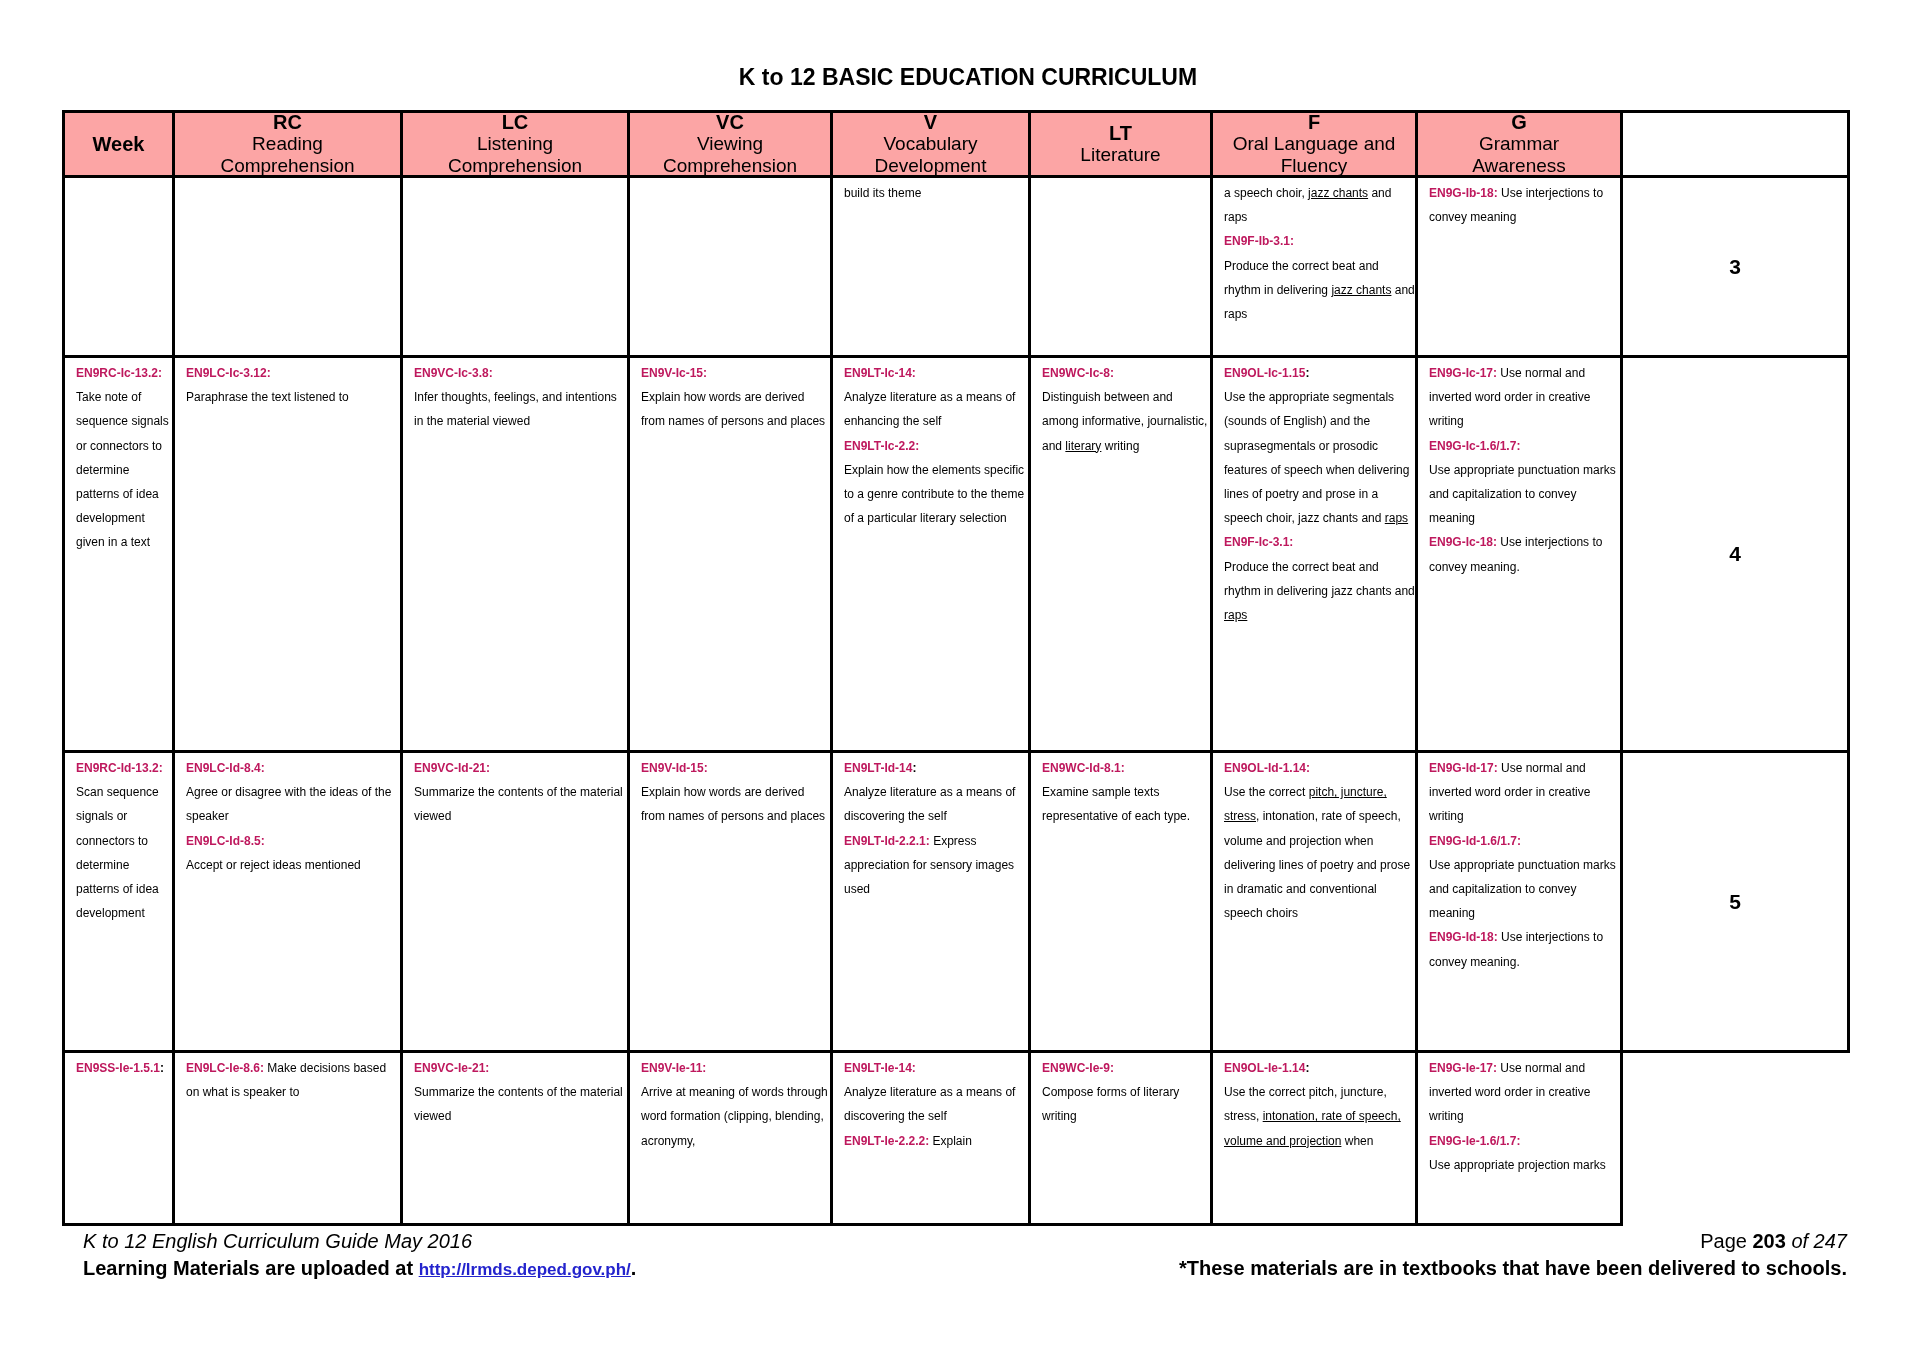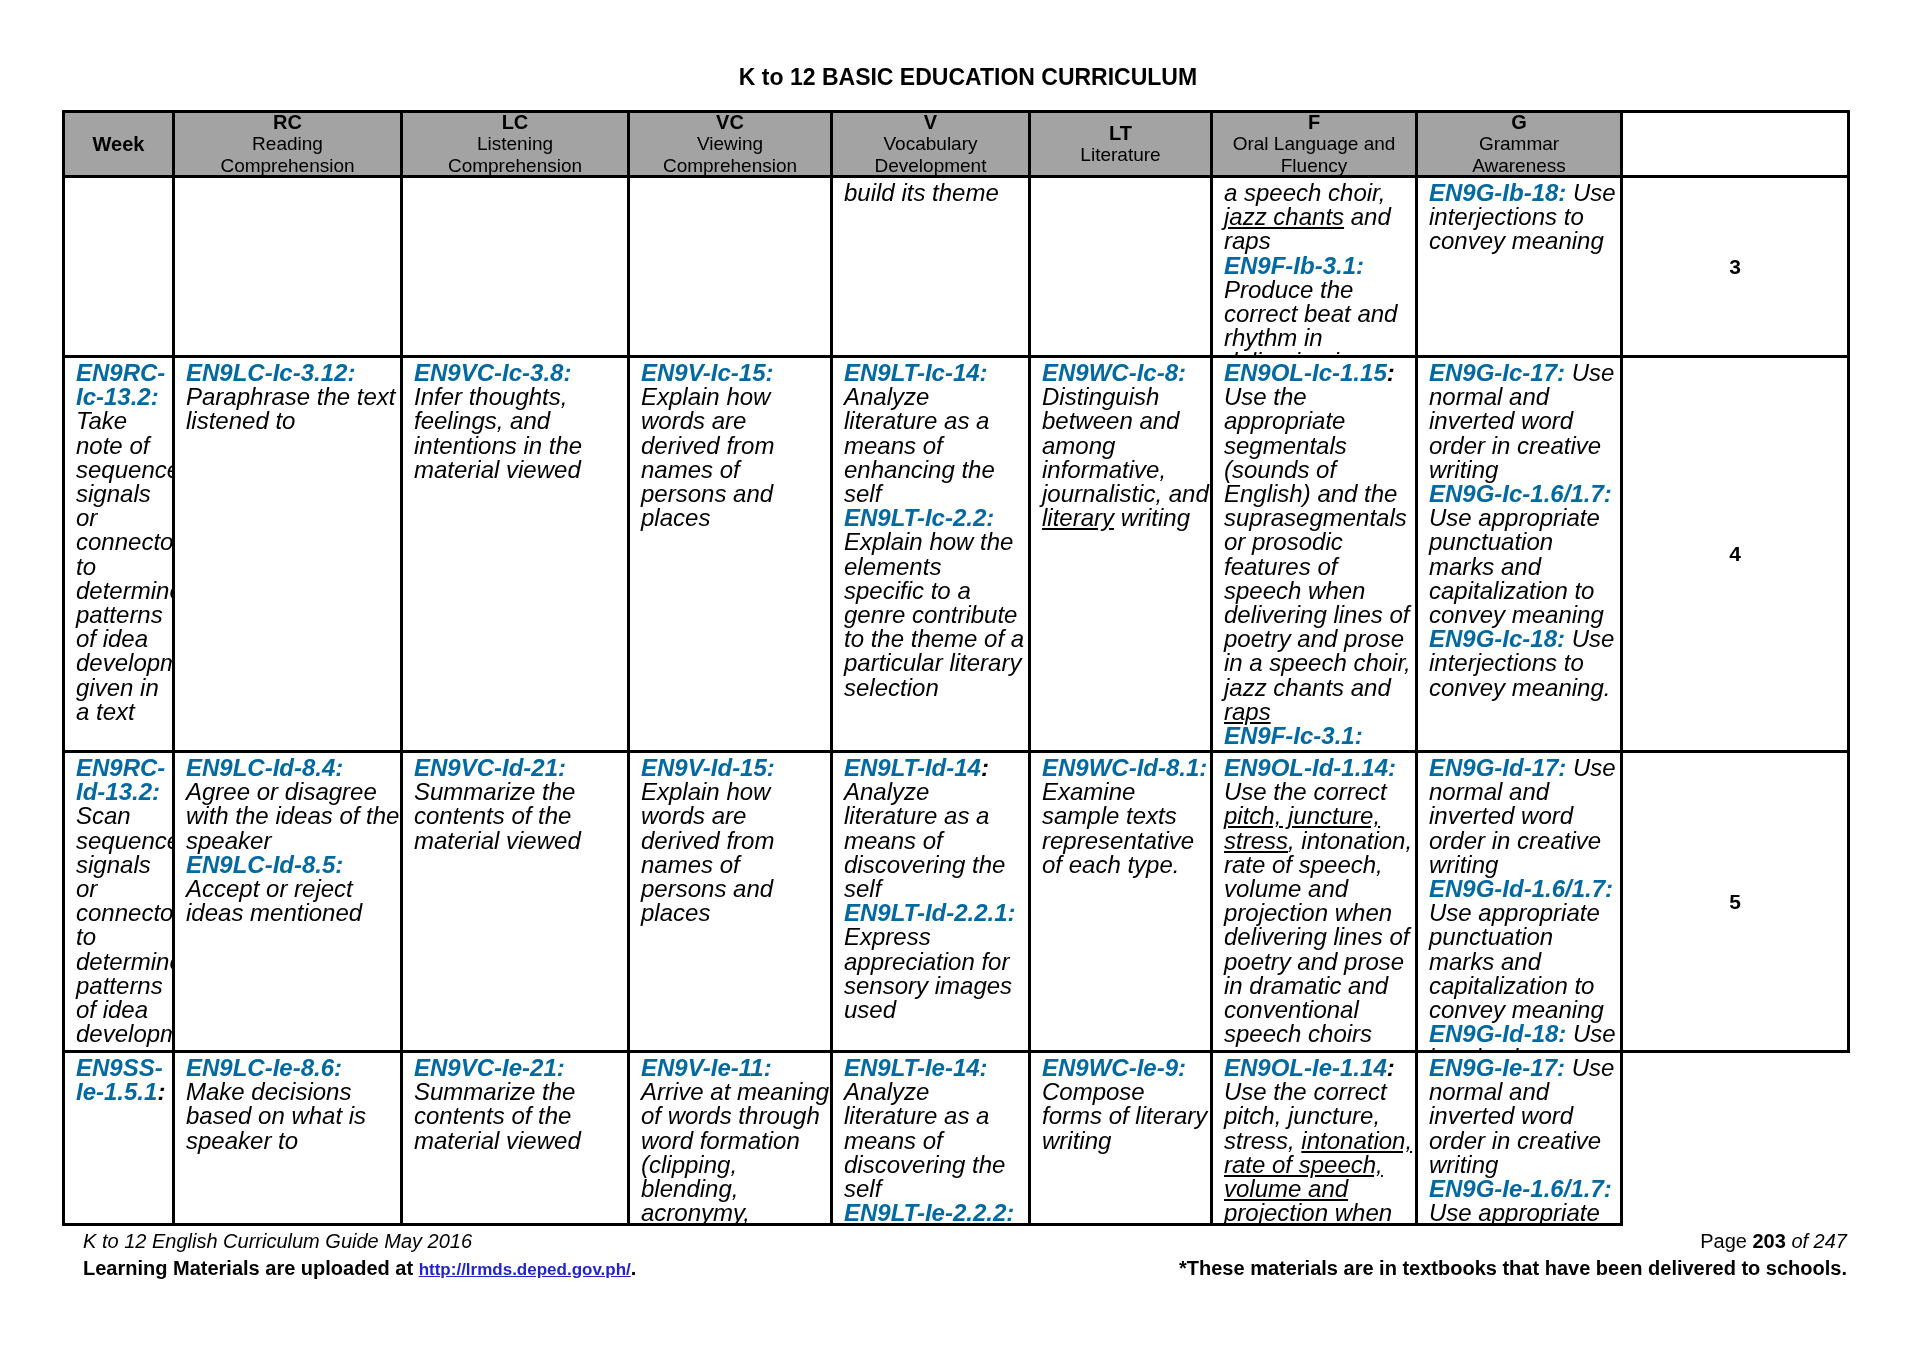--- a/index.html
+++ b/index.html
@@ -11,28 +11,28 @@
 
   
   .grid{position:absolute;left:62px;top:110px;
         display:grid;
         grid-template-columns:110px 228px 227px 203px 198px 182px 205px 205px 227px;
         grid-template-rows:65px 180px 395px 300px 173px;
         border-top:3px solid #000;border-left:3px solid #000;
         background:#fff;}
   .gcell{border-right:3px solid #000;border-bottom:3px solid #000;
          overflow:hidden;box-sizing:border-box;}
-  .hcell{background:#a3a3a3;display:flex;flex-direction:column;align-items:center;
+  .hcell{background:#fca5a5;display:flex;flex-direction:column;align-items:center;
          justify-content:center;text-align:center;line-height:22px;}
   .hcode{font-weight:bold;font-size:20px;}
   .hlabel{font-size:19px;white-space:pre-line;}
   .wcell{display:flex;align-items:center;justify-content:center;
          font-weight:bold;font-size:21px;}
-  .cell{padding:3px 0 3px 11px;font-size:24px;line-height:24.2px;font-style:italic;}
-  .run-c{color:#0369a1;font-weight:bold;}
+  .cell{padding:3px 0 3px 11px;font-size:12px;line-height:24.2px;}
+  .run-c{color:#be185d;font-weight:bold;}
   .run-b{color:#000;font-weight:bold;}
   .run-p{color:#000;}
   .run-u{color:#000;text-decoration:underline;}
 
   
   .footer{position:absolute;left:0;top:1228px;width:1920px;font-size:20px;}
   .f-left{position:absolute;left:83px;top:0;}
   .f-right{position:absolute;right:73px;top:0;text-align:right;}
   .f-guide{font-style:italic;line-height:27px;}
   .f-materials{font-weight:bold;line-height:27px;}

